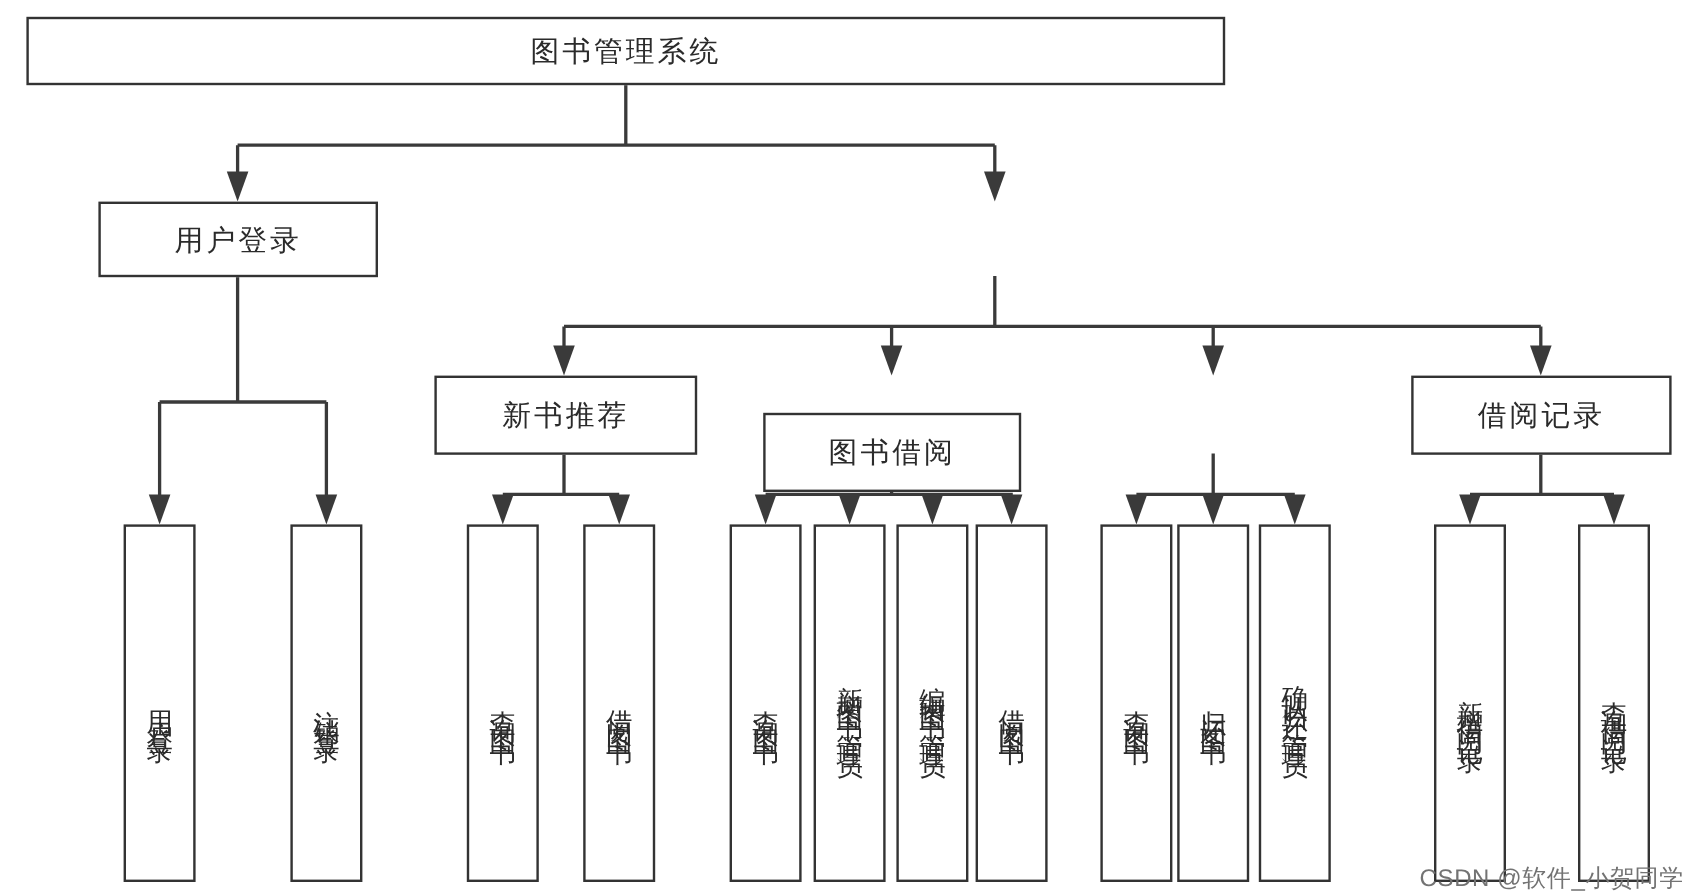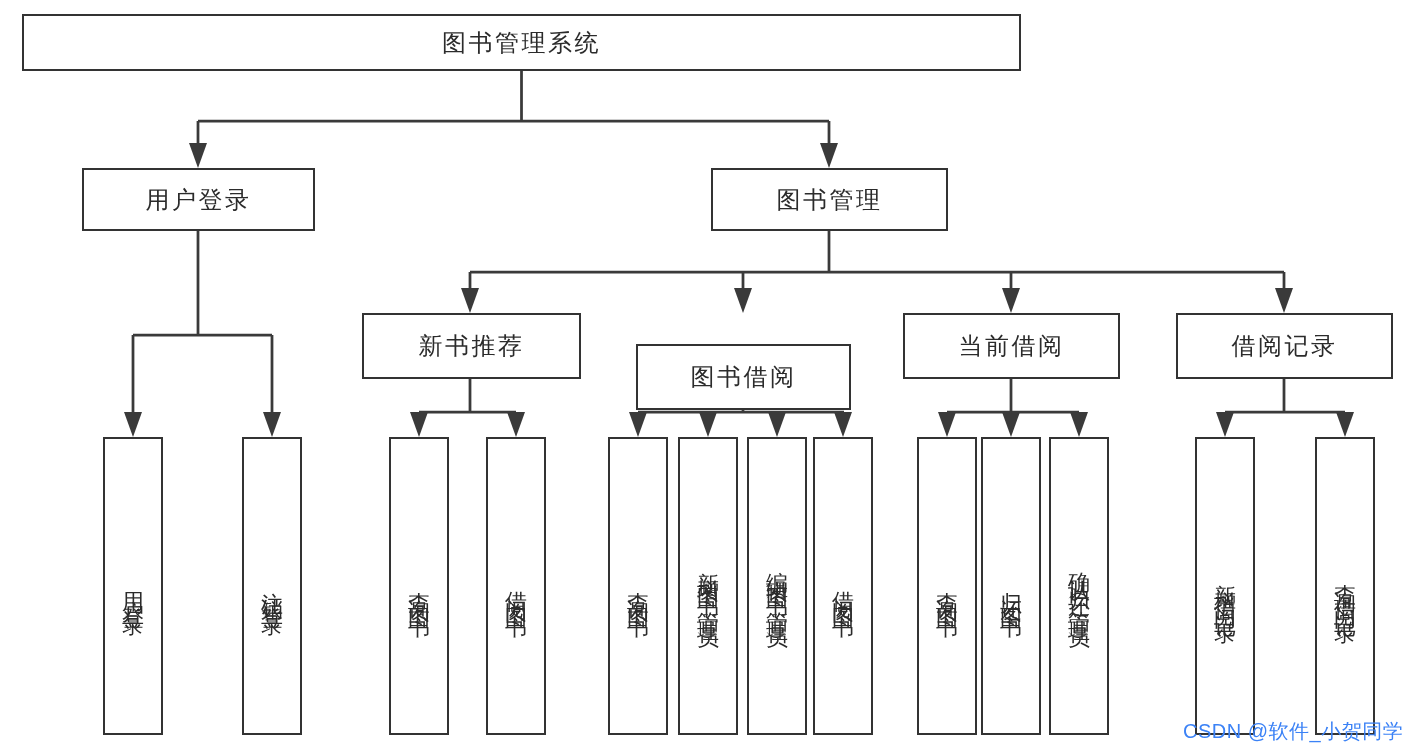--- a/index.html
+++ b/index.html
@@ -77,21 +77,21 @@
   .leaf.f10 { left: 981px;  }
   .leaf.f11 { left: 1049px; }
   .leaf.f12 { left: 1195px; }
   .leaf.f13 { left: 1315px; }
   .watermark {
     position: absolute;
     left: 1183px;
     top: 718px;
     font-size: 20px;
     letter-spacing: 0.5px;
-    color: #3b82f6;
+    color: #737373;
     z-index: 3;
     white-space: nowrap;
   }
 </style>
 </head>
 <body>
 
 <div class="canvas">
 
   <svg class="connectors" width="1405" height="747" viewBox="0 0 1405 747">
@@ -140,33 +140,27 @@
     </g>
   </svg>
 
   <div class="node root">
     <span>图书管理系统</span>
   </div>
 
   <div class="node l2a">
     <span>用户登录</span>
   </div>
-  <div class="node l2b">
-    <span>图书管理</span>
-  </div>
 
   <div class="node l3a">
     <span>新书推荐</span>
   </div>
   <div class="node l3b">
     <span>图书借阅</span>
   </div>
-  <div class="node l3c">
-    <span>当前借阅</span>
-  </div>
   <div class="node l3d">
     <span>借阅记录</span>
   </div>
 
   <div class="leaf f1">
     <span class="vtext">用户登录</span>
   </div>
   <div class="leaf f2">
     <span class="vtext">注销登录</span>
   </div>

